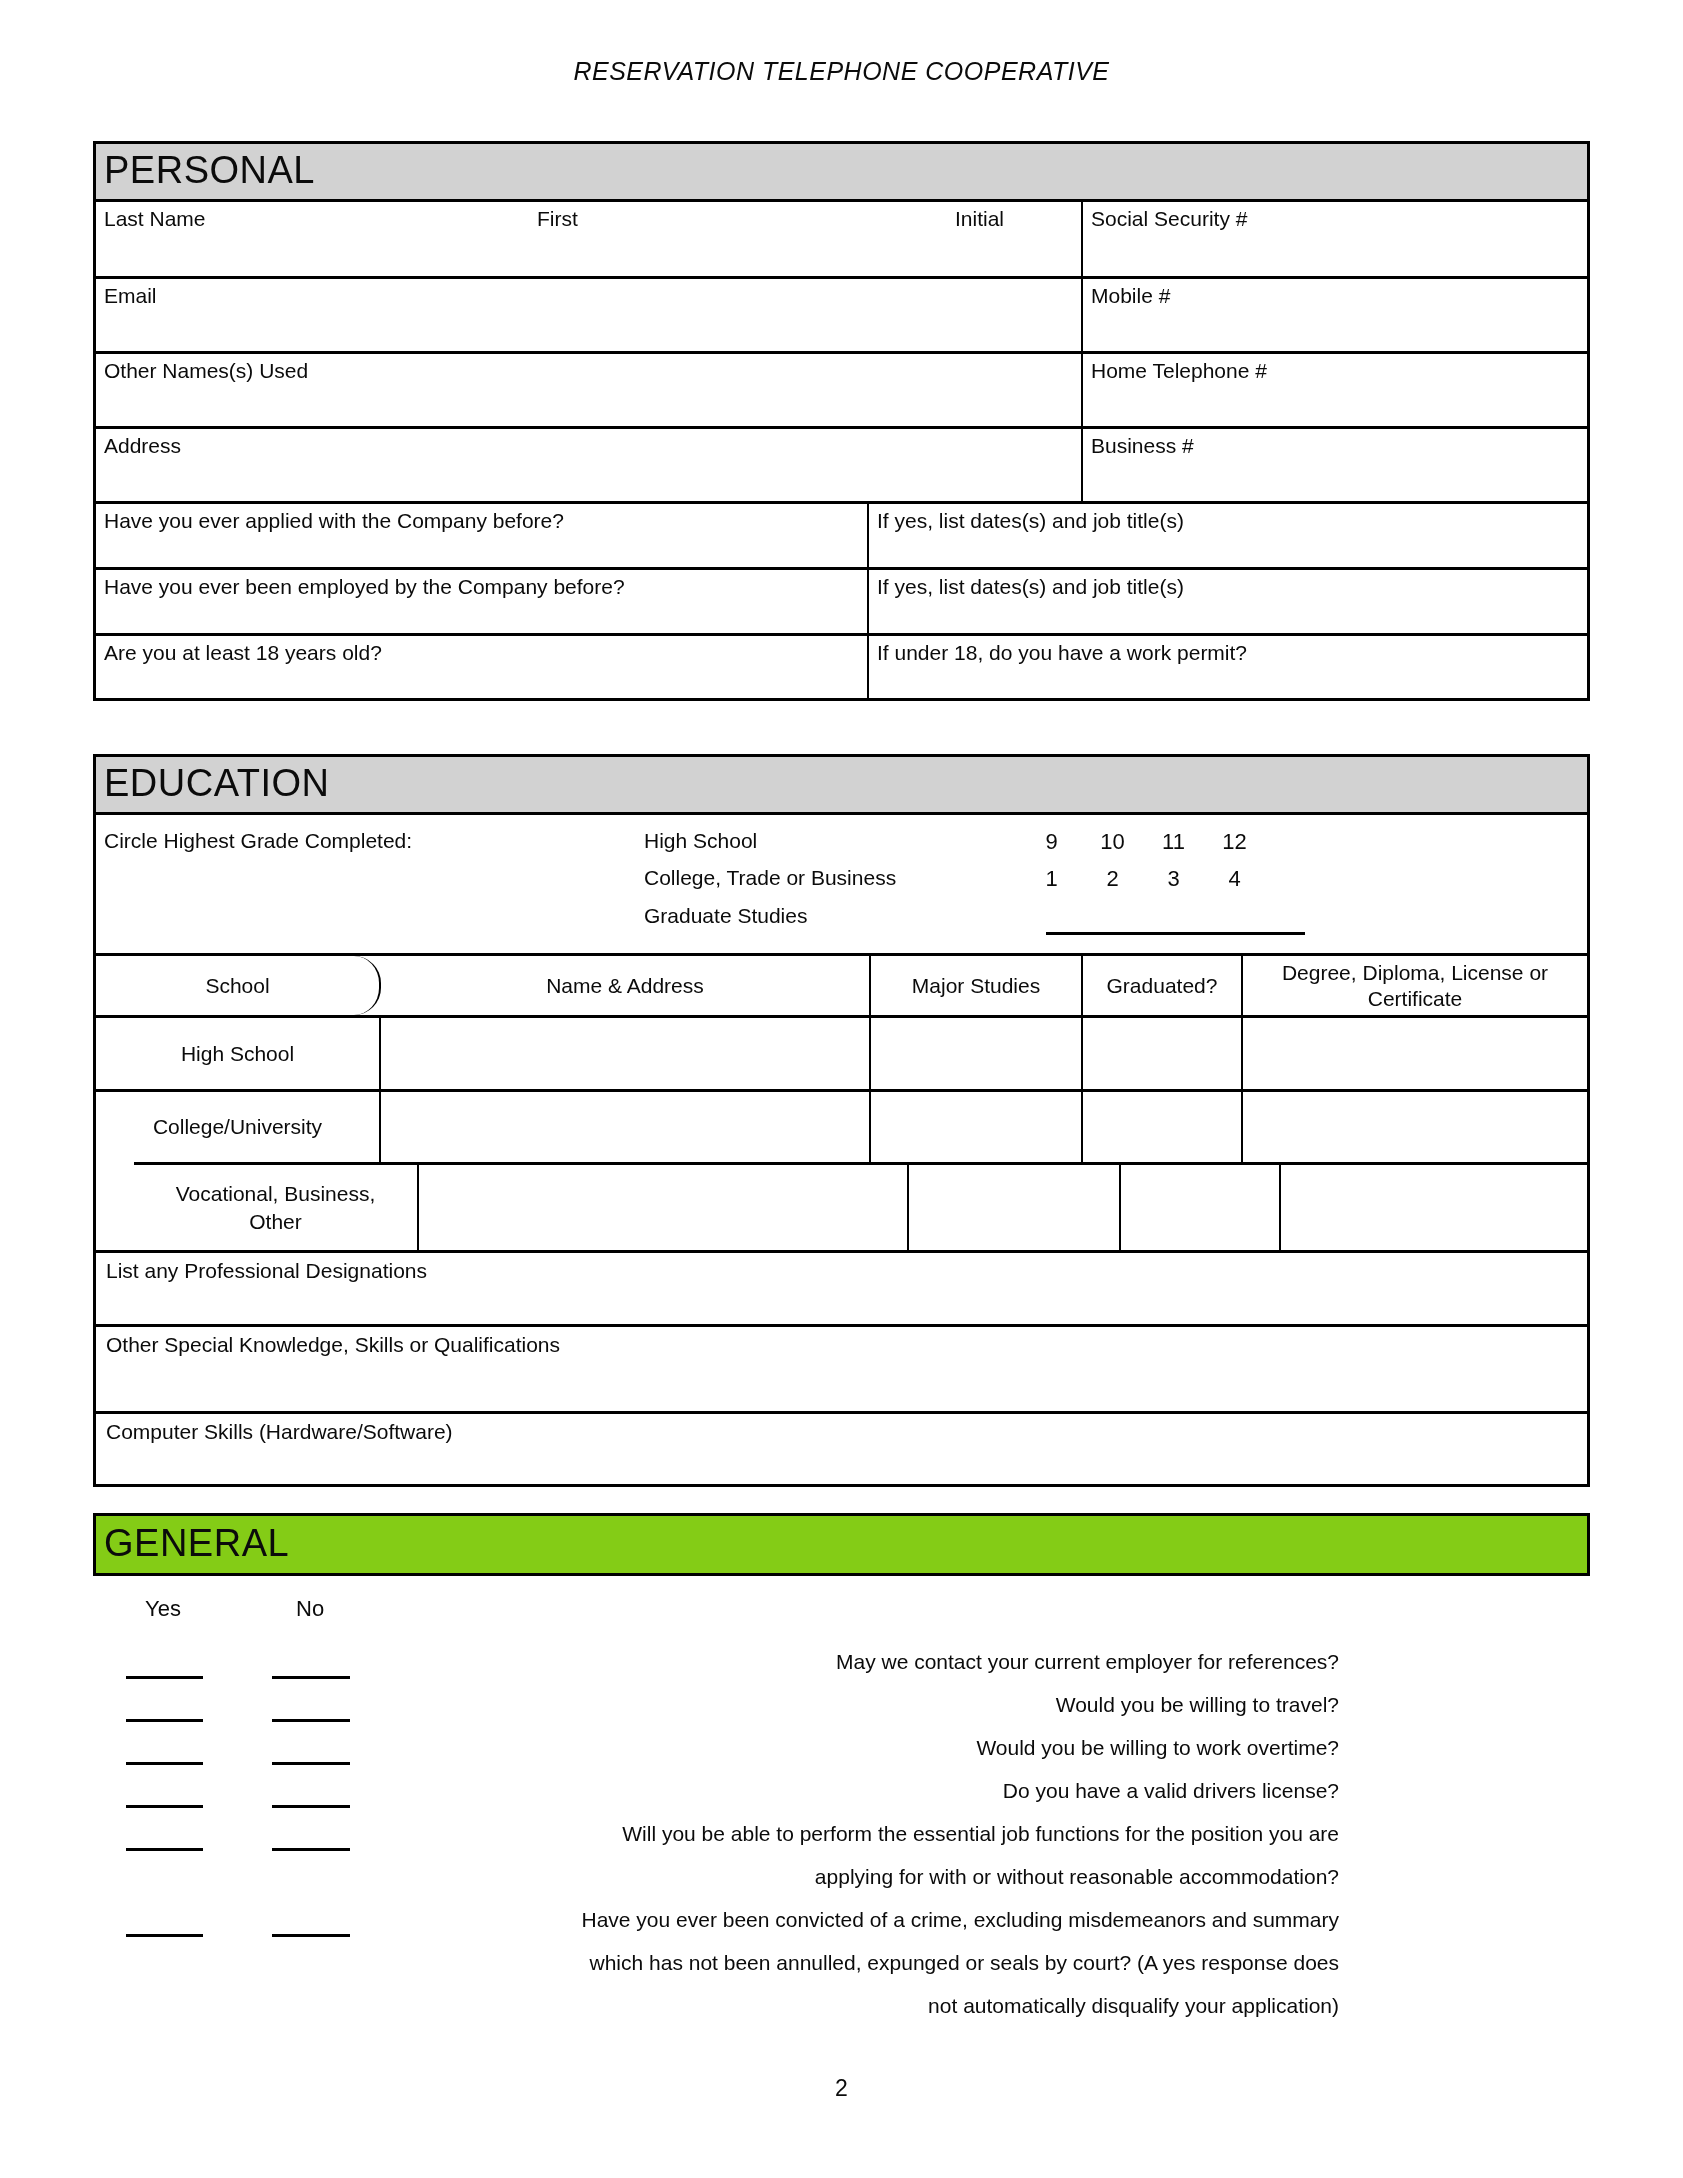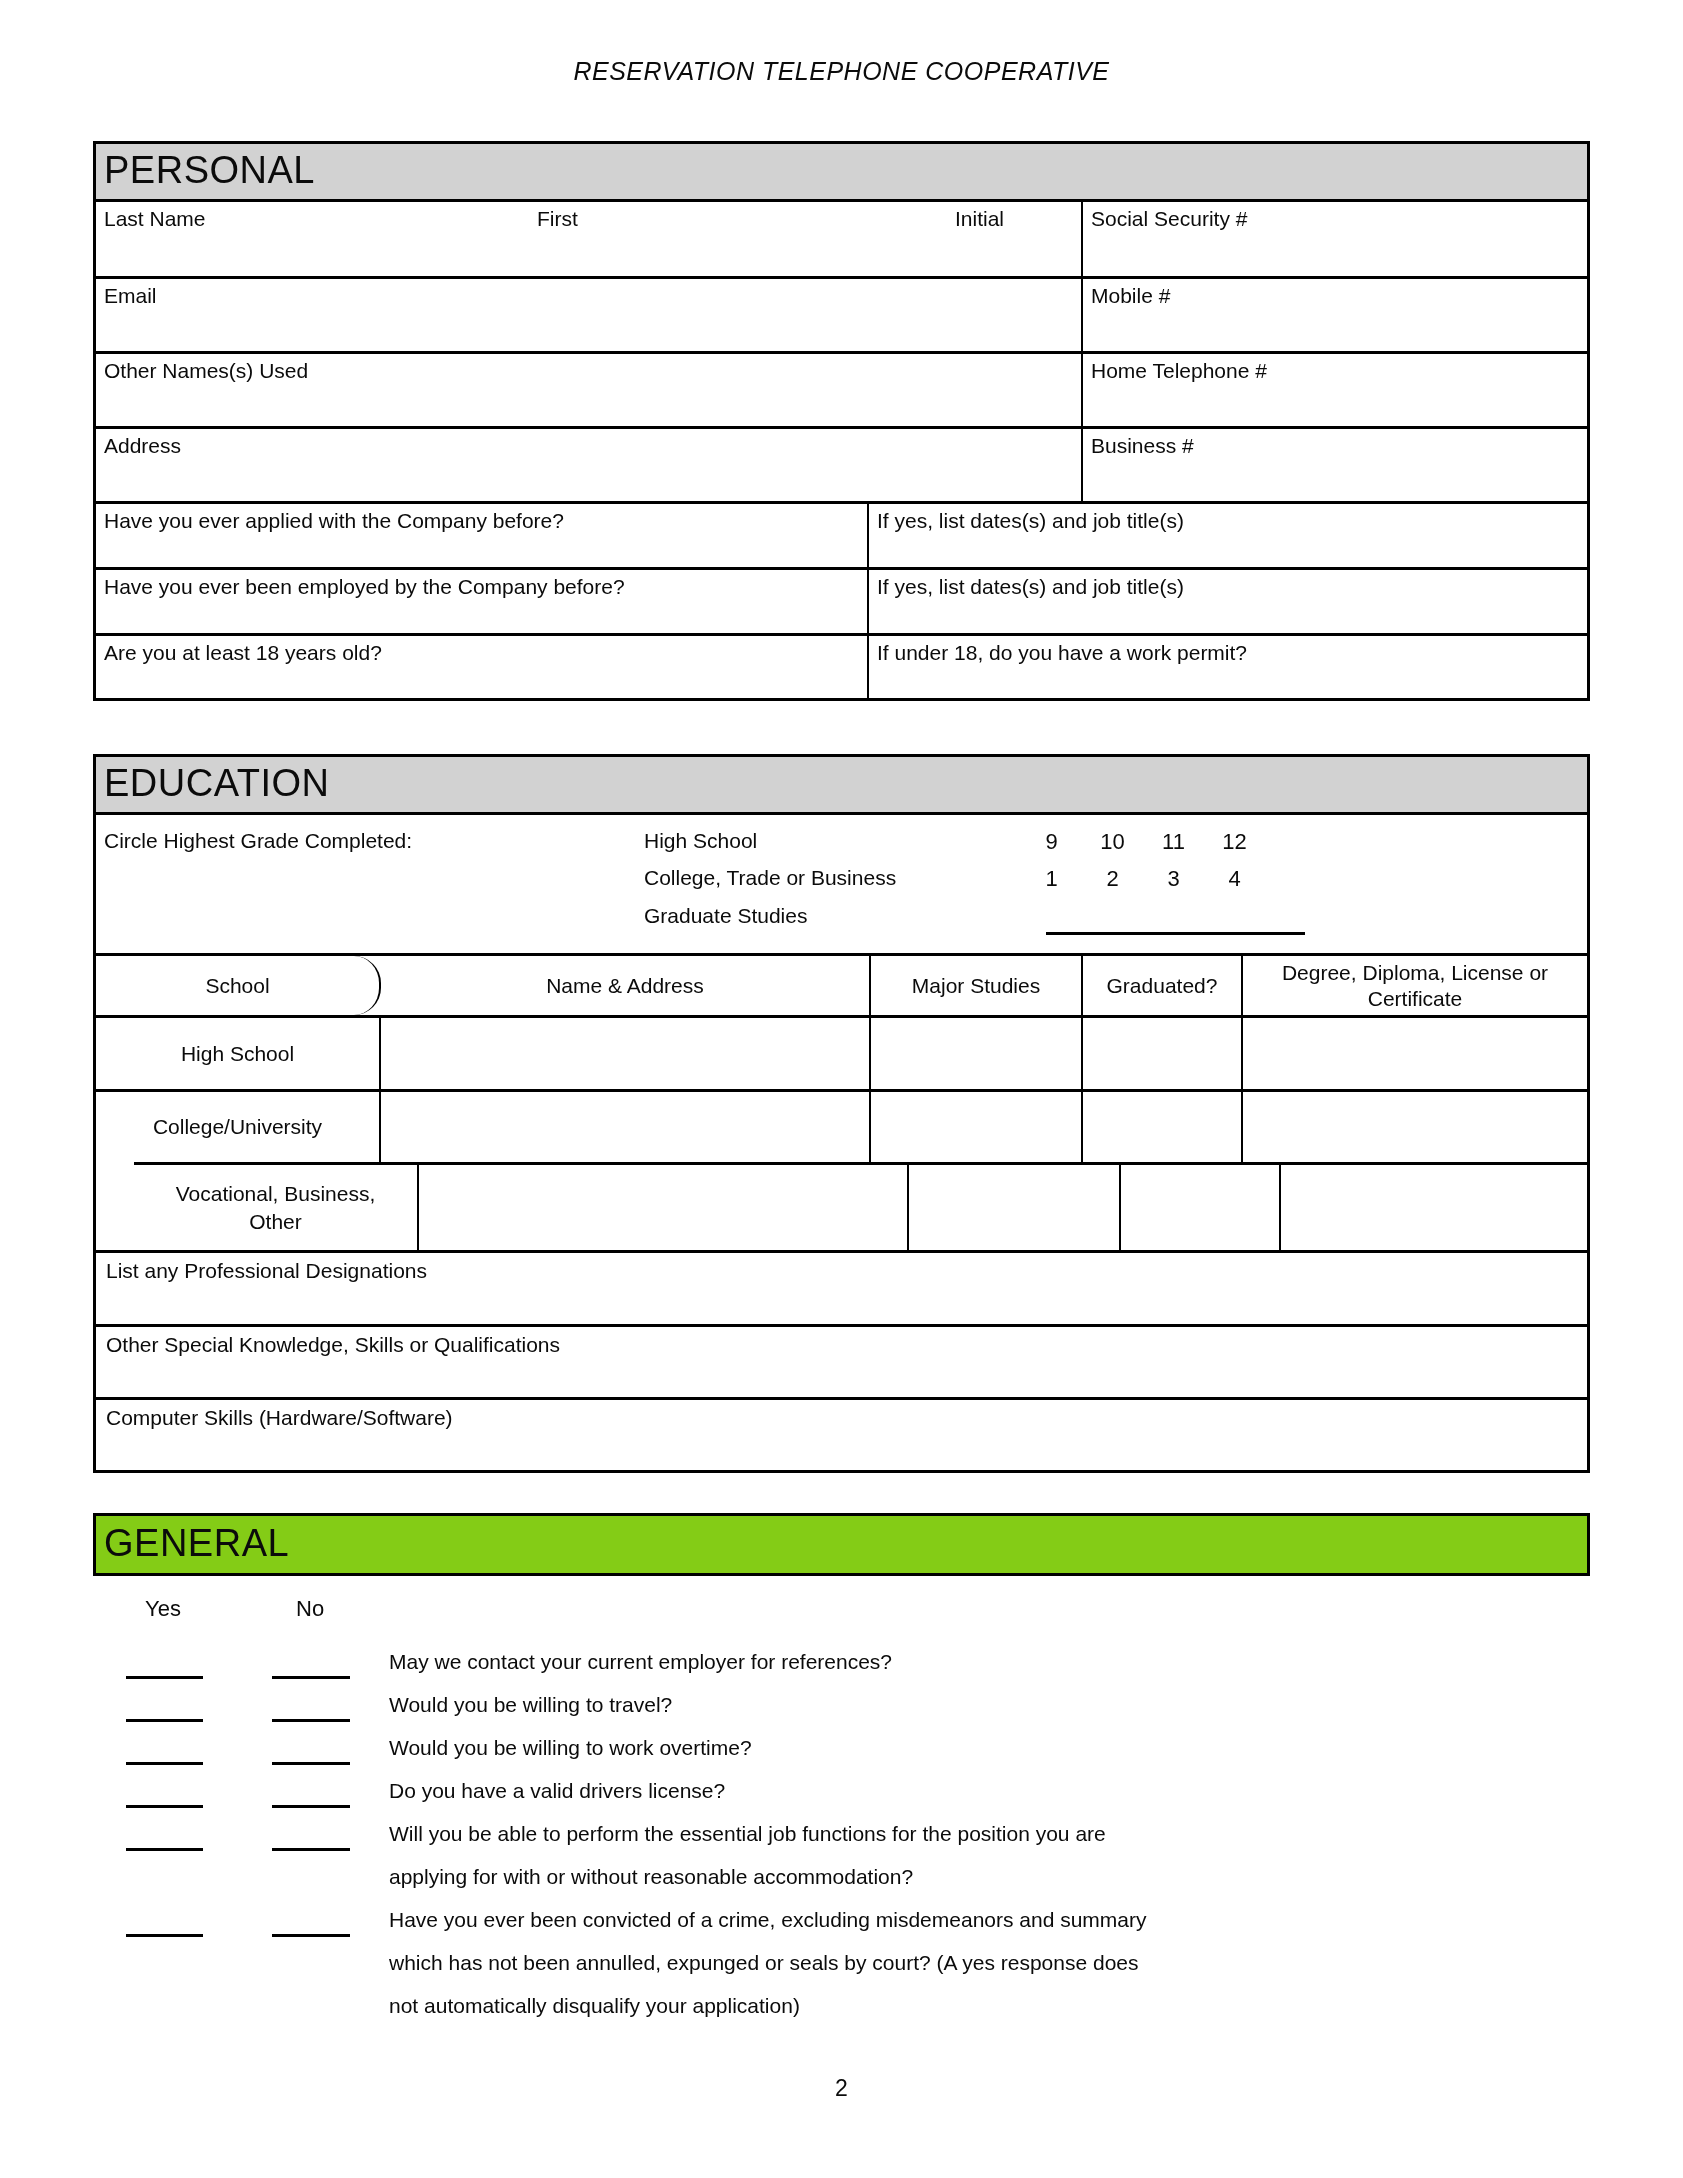--- a/index.html
+++ b/index.html
@@ -56,24 +56,24 @@
   .e-head > div:last-child { border-right:0; }
   .e-row { display:flex; border-top:3px solid #000; }
   .e-row > div { border-right:2px solid #000; }
   .e-row > div:last-child { border-right:0; }
   .e-c1 { width:285px; display:flex; align-items:center; justify-content:center; text-align:center; font-size:21px; }
   .e-c1 .wrapcap { display:block; max-width:228px; margin:0 auto; line-height:28px; }
   .e-c2 { width:490px; } .e-c3 { width:212px; } .e-c4 { width:160px; } .e-c5 { flex:1; }
   .e-h1 { width:285px;border-radius:27px; } .e-h2 { width:490px; } .e-h3 { width:212px; } .e-h4 { width:160px; } .e-h5 { flex:1; }
   .e-r1 { height:74px; } .e-r2 { height:73px; } .e-r3 { height:88px;margin-left:38px; }
   .e-full { border-top:3px solid #000; padding:6px 10px; font-size:21px; }
-  .e-f1 { height:74px; } .e-f2 { height:73px; } .e-f3 { height:73px; }
-
-  
-  .questions { position:absolute; top:1596px; left:93px; width:1497px; }
+  .e-f1 { height:74px; } .e-f2 { height:87px; } .e-f3 { height:73px; }
+
+  
+  .questions { position:absolute; top:1596px; left:93px; width:1497px;text-align:right; }
   .yn-labels { position:relative; height:44px; font-size:22px; }
   .yn-labels .yes { position:absolute; left:52px; }
   .yn-labels .no  { position:absolute; left:203px; }
   .q-row { position:relative; }
   .q-blank { position:absolute; top:36px; border-top:3px solid #000; }
   .q-blank.yes { left:33px;  width:77px; }
   .q-blank.no  { left:179px; width:78px; }
   .q-text {
     margin-left:296px; max-width:950px;
     font-size:21px; line-height:43px; white-space:pre-line;

